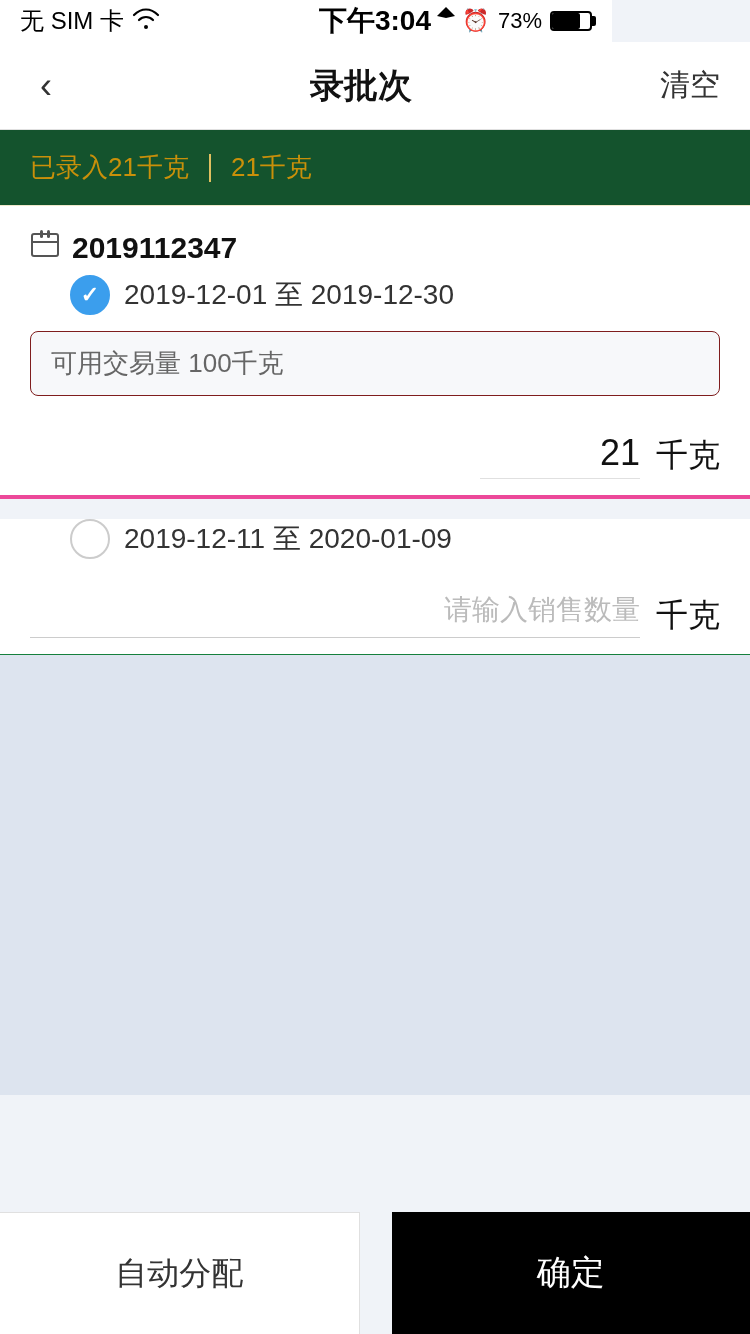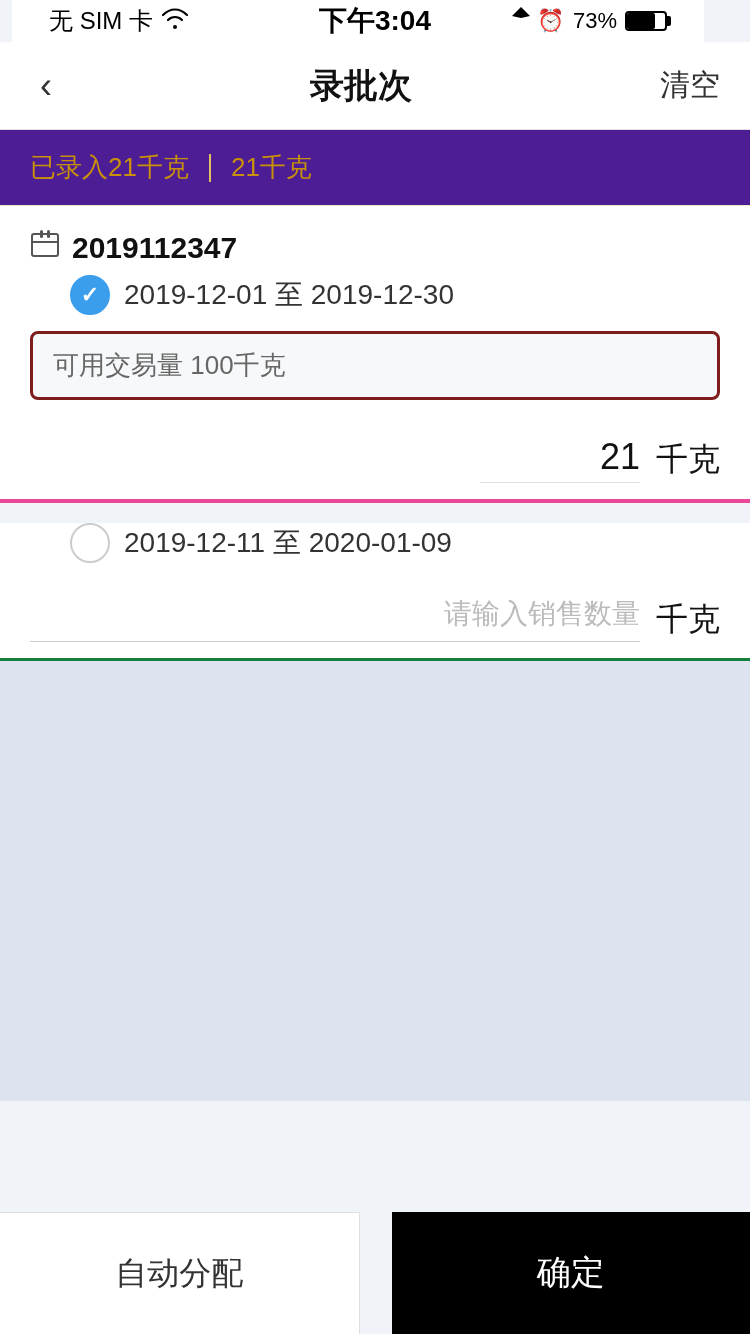--- a/index.html
+++ b/index.html
@@ -7,28 +7,27 @@
     body {
       width: 750px;
       min-height: 1334px;
       font-family: -apple-system, "PingFang SC", "Helvetica Neue", sans-serif;
       background: #f0f3f8;
       overflow-x: hidden;
     }
 
     
     .status-bar {
-      width: 692px;
+      width: 612px;
       height: 42px;
       background: #fff;
       display: flex;
       align-items: center;
       justify-content: space-between;
-      padding: 0 37px;
-      margin-left: 12px;
+      padding: 0 20px;
     }
     .status-left {
       display: flex;
       align-items: center;
       gap: 8px;
       font-size: 24px;
       font-weight: 500;
       color: #000;
     }
     .status-center {
@@ -96,21 +95,21 @@
     }
     .nav-clear {
       font-size: 30px;
       color: #333;
       cursor: pointer;
     }
 
     
     .info-banner {
       width: 750px;
-      background: #4c1d95;
+      background: #14532d;
       padding: 20px 30px;
       display: flex;
       align-items: center;
       gap: 0;
       border-bottom: 1px solid #f0e8cc;
     }
     .info-banner-text {
       font-size: 26px;
       color: #c9900a;
     }
@@ -172,21 +171,21 @@
       font-size: 22px;
       font-weight: bold;
     }
     .batch-date {
       font-size: 28px;
       color: #333;
     }
     .batch-available {
       margin: 0 30px 20px 30px;
       background: #f7f8fa;
-      border: 3px solid #7f1d1d;
+      border: 1px solid #7f1d1d;
       border-radius: 8px;
       padding: 14px 20px;
       font-size: 26px;
       color: #666;
     }
 
     
     .quantity-row {
       display: flex;
       align-items: center;
@@ -221,21 +220,21 @@
     }
 
     
     .input-row {
       display: flex;
       align-items: center;
       justify-content: flex-end;
       padding: 16px 30px;
       background: #fff;
       gap: 0;
-      border-bottom: 3px solid #15803d;
+      border-bottom: 1px solid #15803d;
     }
     .input-placeholder {
       font-size: 28px;
       color: #bbb;
       flex: 1;
       text-align: right;
     }
     .input-unit {
       font-size: 32px;
       color: #111;

